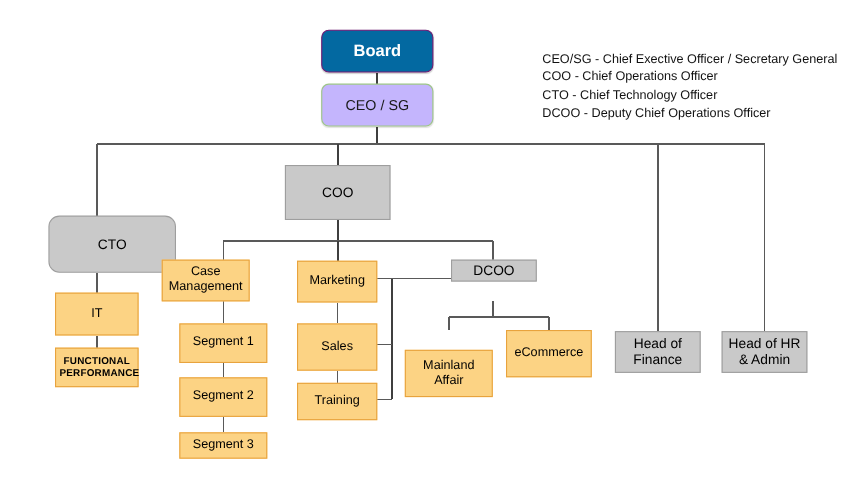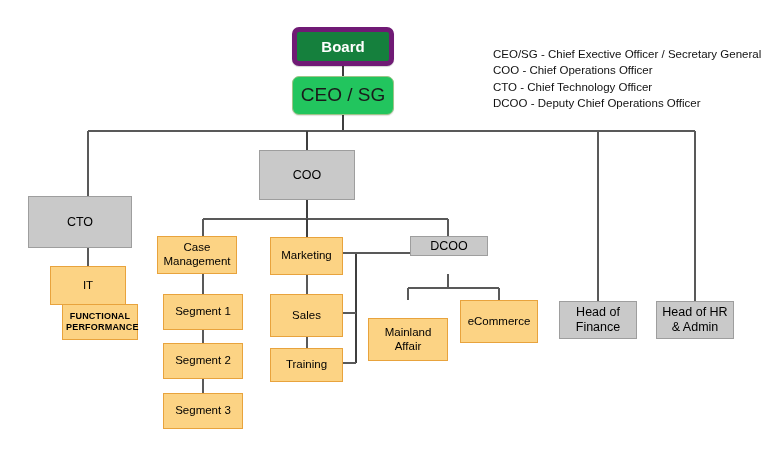--- a/index.html
+++ b/index.html
@@ -34,34 +34,34 @@
     z-index: 3;
   }
   .node .node-label {
     display: block;
     width: 100%;
     padding: 0 3px;
     box-sizing: border-box;
   }
   
   .node.blue {
-    background: #15803d;
-    border: 5px solid #701a75;
+    background: #0369a1;
+    border: 1px solid #701a75;
     border-radius: 7px;
     color: #ffffff;
     font-weight: bold;
     font-size: 15px;
     box-shadow: 0 1px 1px rgba(0,0,0,0.18);
   }
   .node.green {
-    background: #22c55e;
+    background: #c4b5fd;
     border: 1px solid #9DC588;
     border-radius: 7px;
     color: #1a1a1a;
-    font-size: 19px;
+    font-size: 13px;
     box-shadow: 0 1px 1px rgba(0,0,0,0.12);
   }
   .node.gray {
     background: #C9C9C9;
     border: 1px solid #9E9E9E;
     font-size: 12.5px;
   }
   .node.orange {
     background: #FCD384;
     border: 1px solid #E8A33D;
@@ -148,45 +148,45 @@
   </div>
 
   <div class="node green" style="left:292px; top:76px; width:102px; height:39px;">
     <span class="node-label">CEO / SG</span>
   </div>
 
   <div class="node gray" style="left:259px; top:150px; width:96px; height:50px;">
     <span class="node-label">COO</span>
   </div>
 
-  <div class="node gray" style="left:28px; top:196px; width:104px; height:52px;">
+  <div class="node gray" style="left:44px; top:196px; width:116px; height:52px;border-radius:10px;">
     <span class="node-label">CTO</span>
   </div>
 
   <div class="node orange" style="left:50px; top:266px; width:76px; height:39px;">
     <span class="node-label">IT</span>
   </div>
 
-  <div class="node orange small-caps" style="left:50px; top:304px; width:76px; height:36px;margin-left:12px;">
+  <div class="node orange small-caps" style="left:50px; top:316px; width:76px; height:36px;">
     <span class="node-label">FUNCTIONAL PERFORMANCE</span>
   </div>
 
-  <div class="node orange" style="left:157px; top:236px; width:80px; height:38px;">
+  <div class="node orange" style="left:147px; top:236px; width:80px; height:38px;">
     <span class="node-label">Case Management</span>
   </div>
 
   <div class="node orange" style="left:163px; top:294px; width:80px; height:36px;">
     <span class="node-label">Segment 1</span>
   </div>
 
   <div class="node orange" style="left:163px; top:343px; width:80px; height:36px;">
     <span class="node-label">Segment 2</span>
   </div>
 
-  <div class="node orange" style="left:163px; top:393px; width:80px; height:36px;">
+  <div class="node orange" style="left:163px; top:393px; width:80px; height:24px;">
     <span class="node-label">Segment 3</span>
   </div>
 
   <div class="node orange" style="left:270px; top:237px; width:73px; height:38px;">
     <span class="node-label">Marketing</span>
   </div>
 
   <div class="node orange" style="left:270px; top:294px; width:73px; height:43px;">
     <span class="node-label">Sales</span>
   </div>

